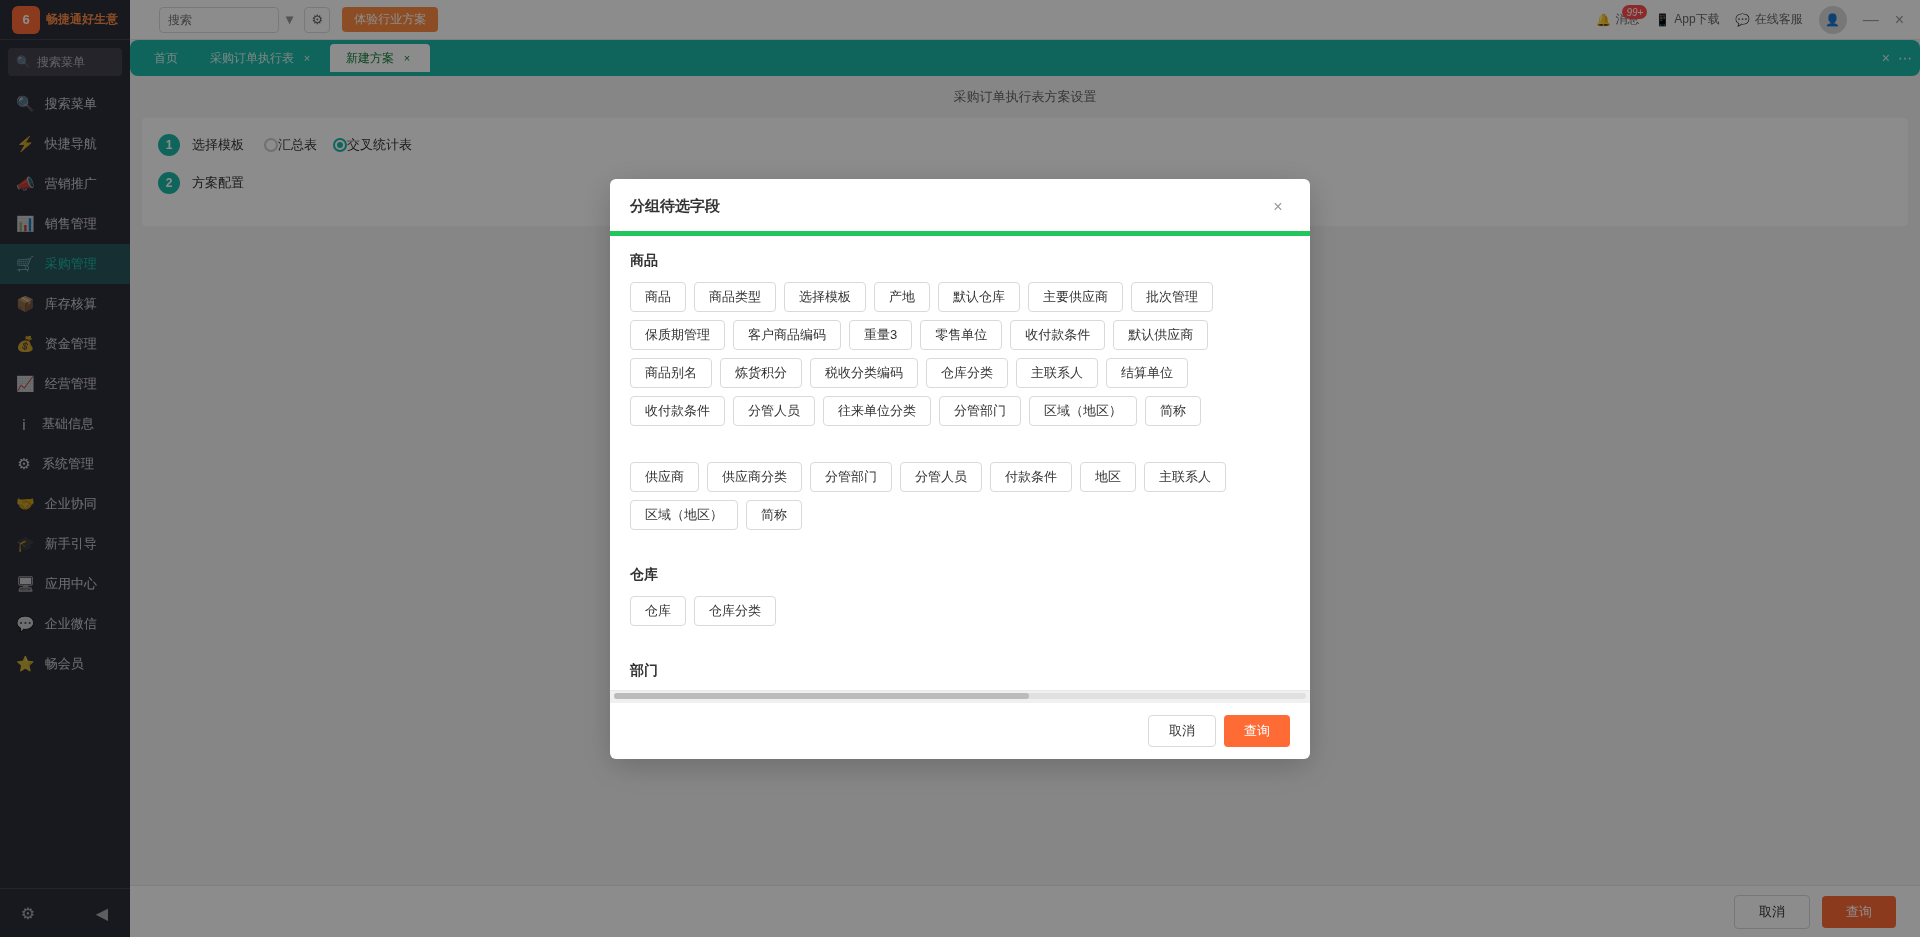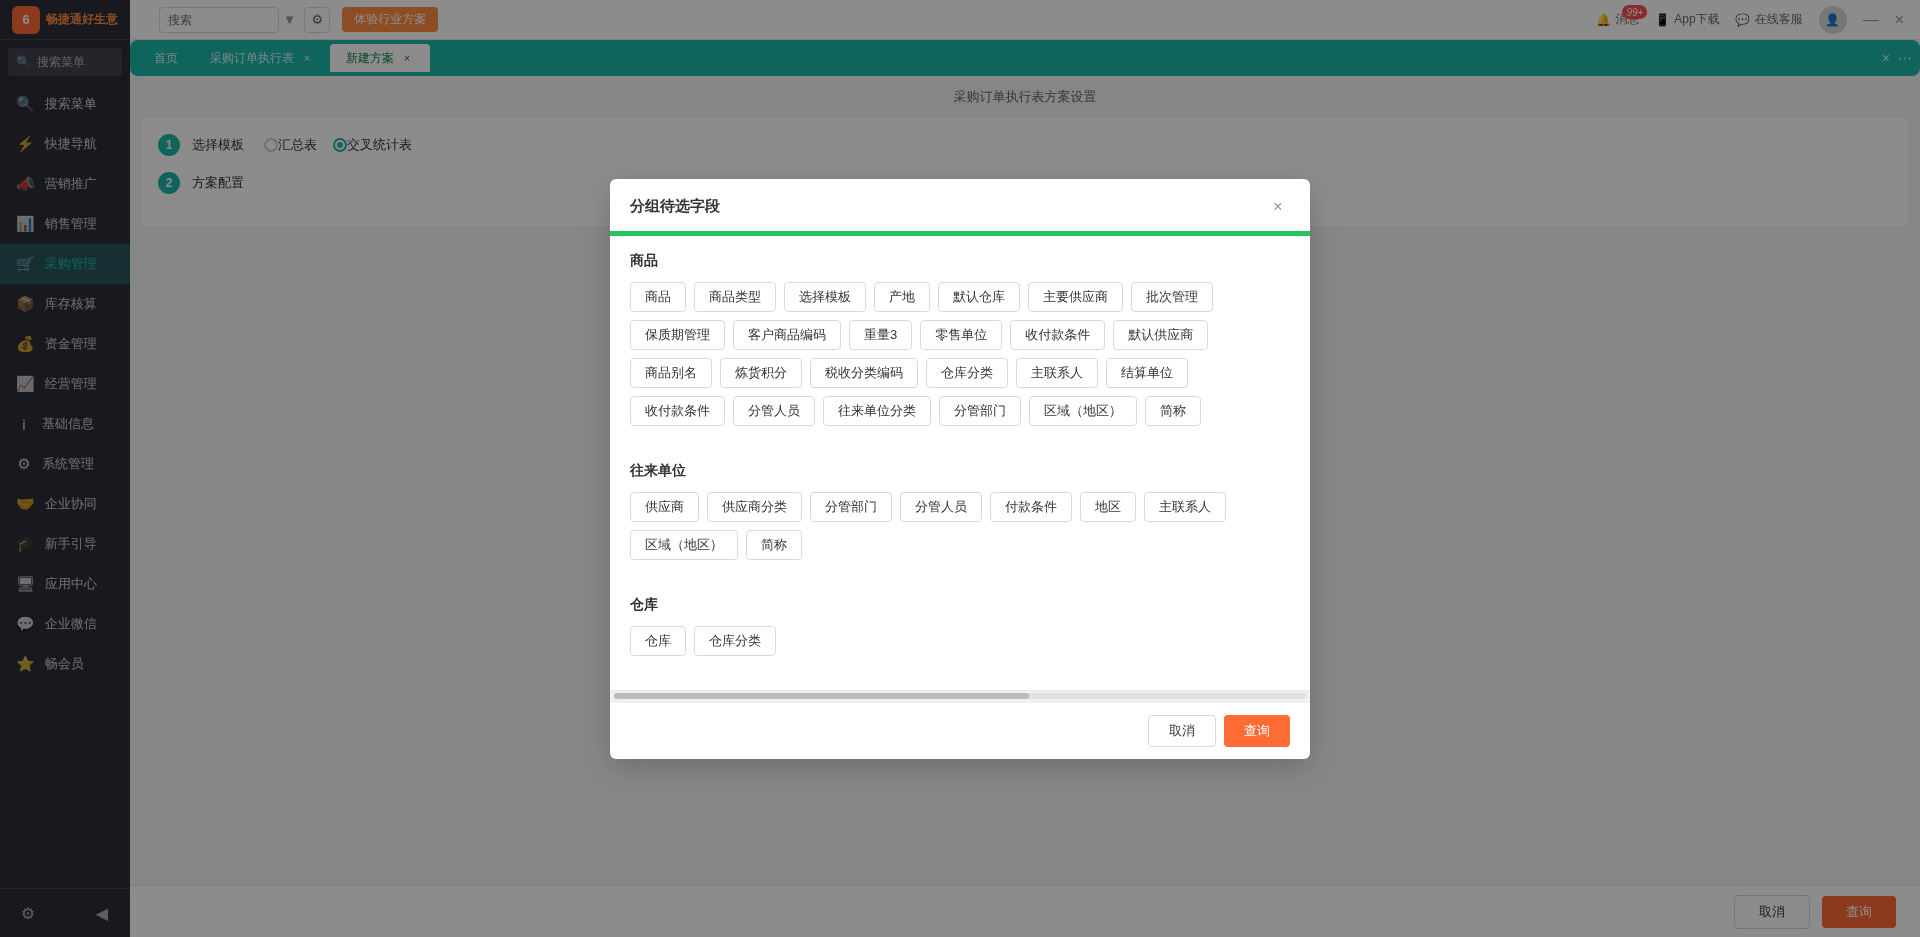--- a/index.html
+++ b/index.html
@@ -518,21 +518,20 @@
           <div class="field-tag">收付款条件</div>
           <div class="field-tag">分管人员</div>
           <div class="field-tag">往来单位分类</div>
           <div class="field-tag">分管部门</div>
           <div class="field-tag">区域（地区）</div>
           <div class="field-tag">简称</div>
         </div>
       </div>
 
       <div class="field-group">
-        <div class="field-group-title">往来单位</div>
         <div class="field-tags">
           <div class="field-tag">供应商</div>
           <div class="field-tag">供应商分类</div>
           <div class="field-tag">分管部门</div>
           <div class="field-tag">分管人员</div>
           <div class="field-tag">付款条件</div>
           <div class="field-tag">地区</div>
           <div class="field-tag">主联系人</div>
           <div class="field-tag">区域（地区）</div>
           <div class="field-tag">简称</div>

